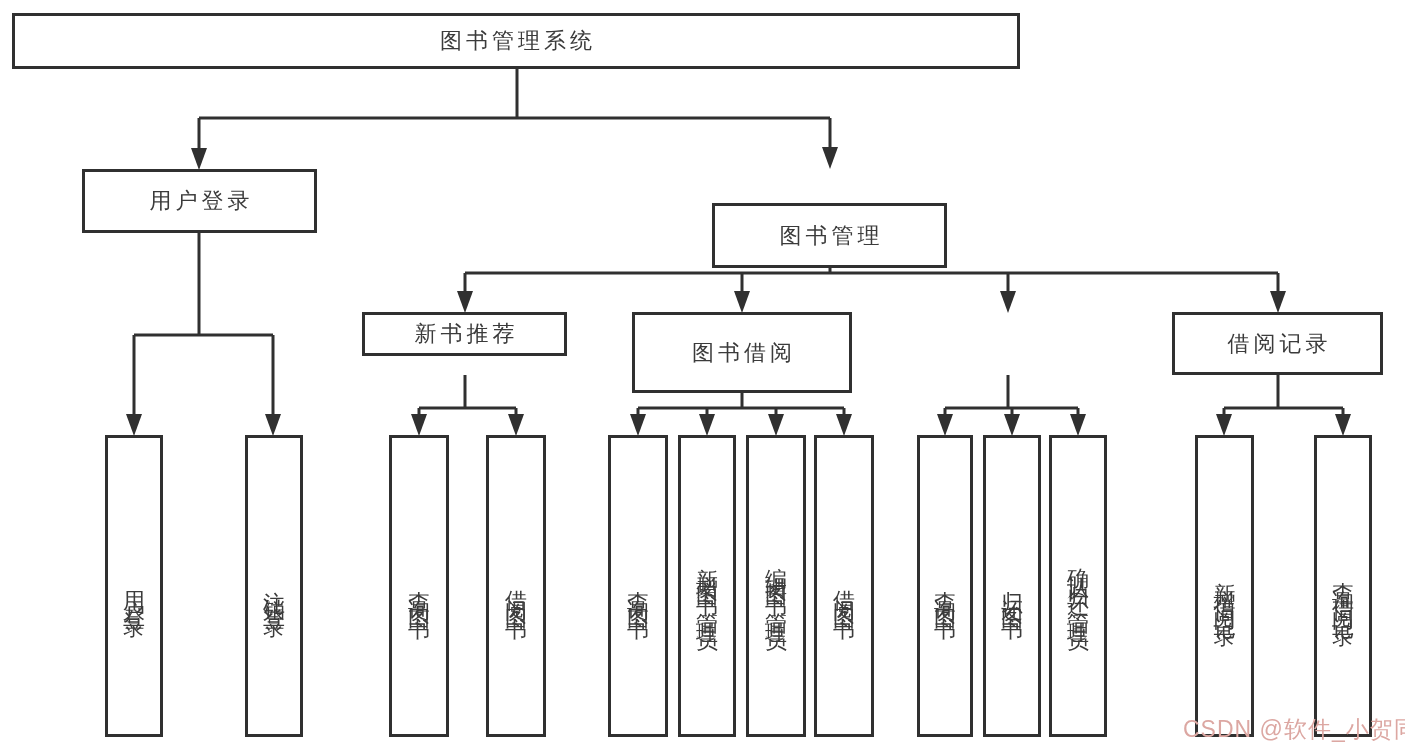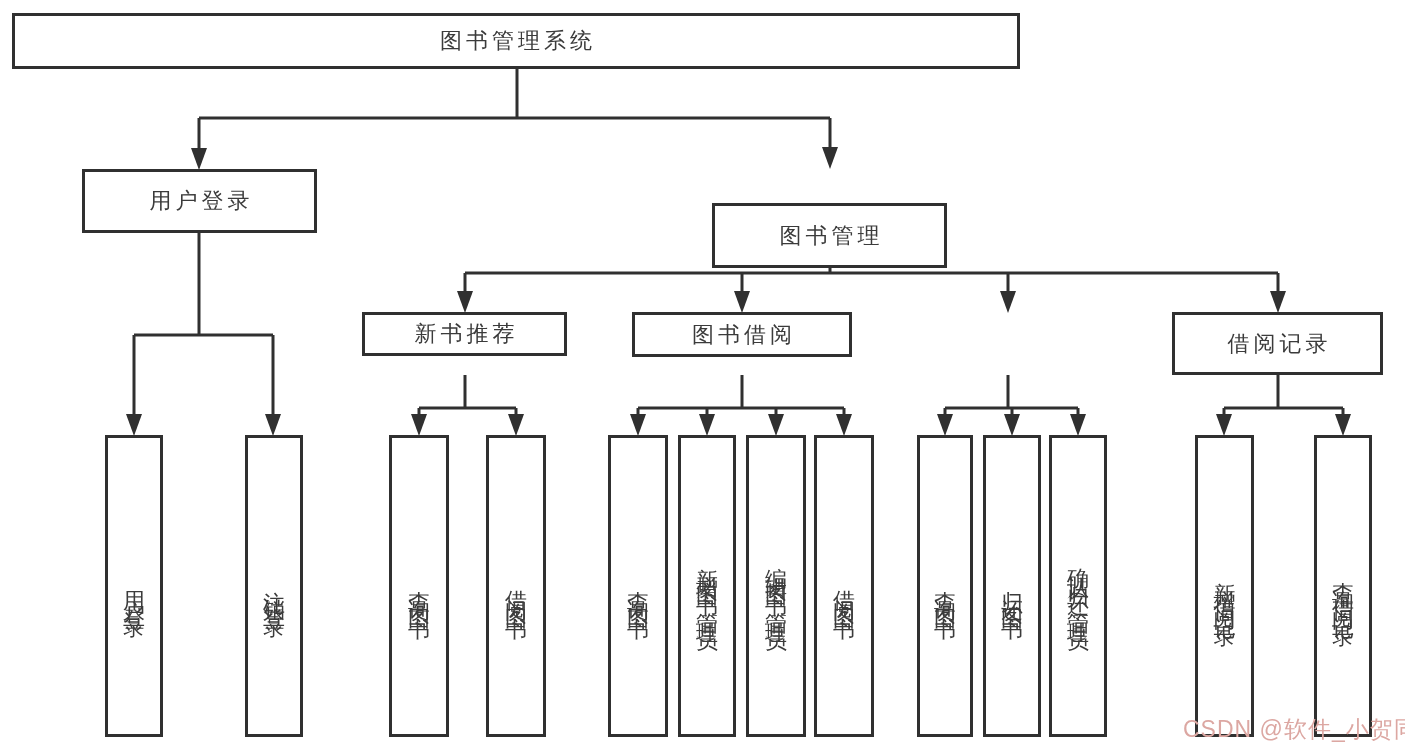--- a/index.html
+++ b/index.html
@@ -21,21 +21,21 @@
   }
   .watermark{
     position:absolute;left:1183px;top:714px;z-index:3;
     font-size:23px;letter-spacing:1px;color:#dca7a2;white-space:nowrap;
   }
   
   #n-root{left:12px;top:13px;width:1008px;height:56px;}
   #n-user-login{left:82px;top:169px;width:235px;height:64px;}
   #n-book-mgmt{left:712px;top:168px;width:235px;height:65px;margin-top:35px;}
   #n-new-book{left:362px;top:312px;width:205px;height:44px;}
-  #n-book-borrow{left:632px;top:312px;width:220px;height:45px;font-family:Liberation Mono, monospace;}
+  #n-book-borrow{left:632px;top:312px;width:220px;height:81px;font-family:Liberation Mono, monospace;}
   #n-current-borrow{left:902px;top:312px;width:211px;height:63px;}
   #n-borrow-records{left:1172px;top:312px;width:211px;height:63px;}
   .leaf{top:435px;height:302px;}
   #lf-0{left:105px;width:58px;}
   #lf-1{left:245px;width:58px;}
   #lf-2{left:389px;width:60px;}
   #lf-3{left:486px;width:60px;}
   #lf-4{left:608px;width:60px;}
   #lf-5{left:678px;width:58px;}
   #lf-6{left:746px;width:60px;}

